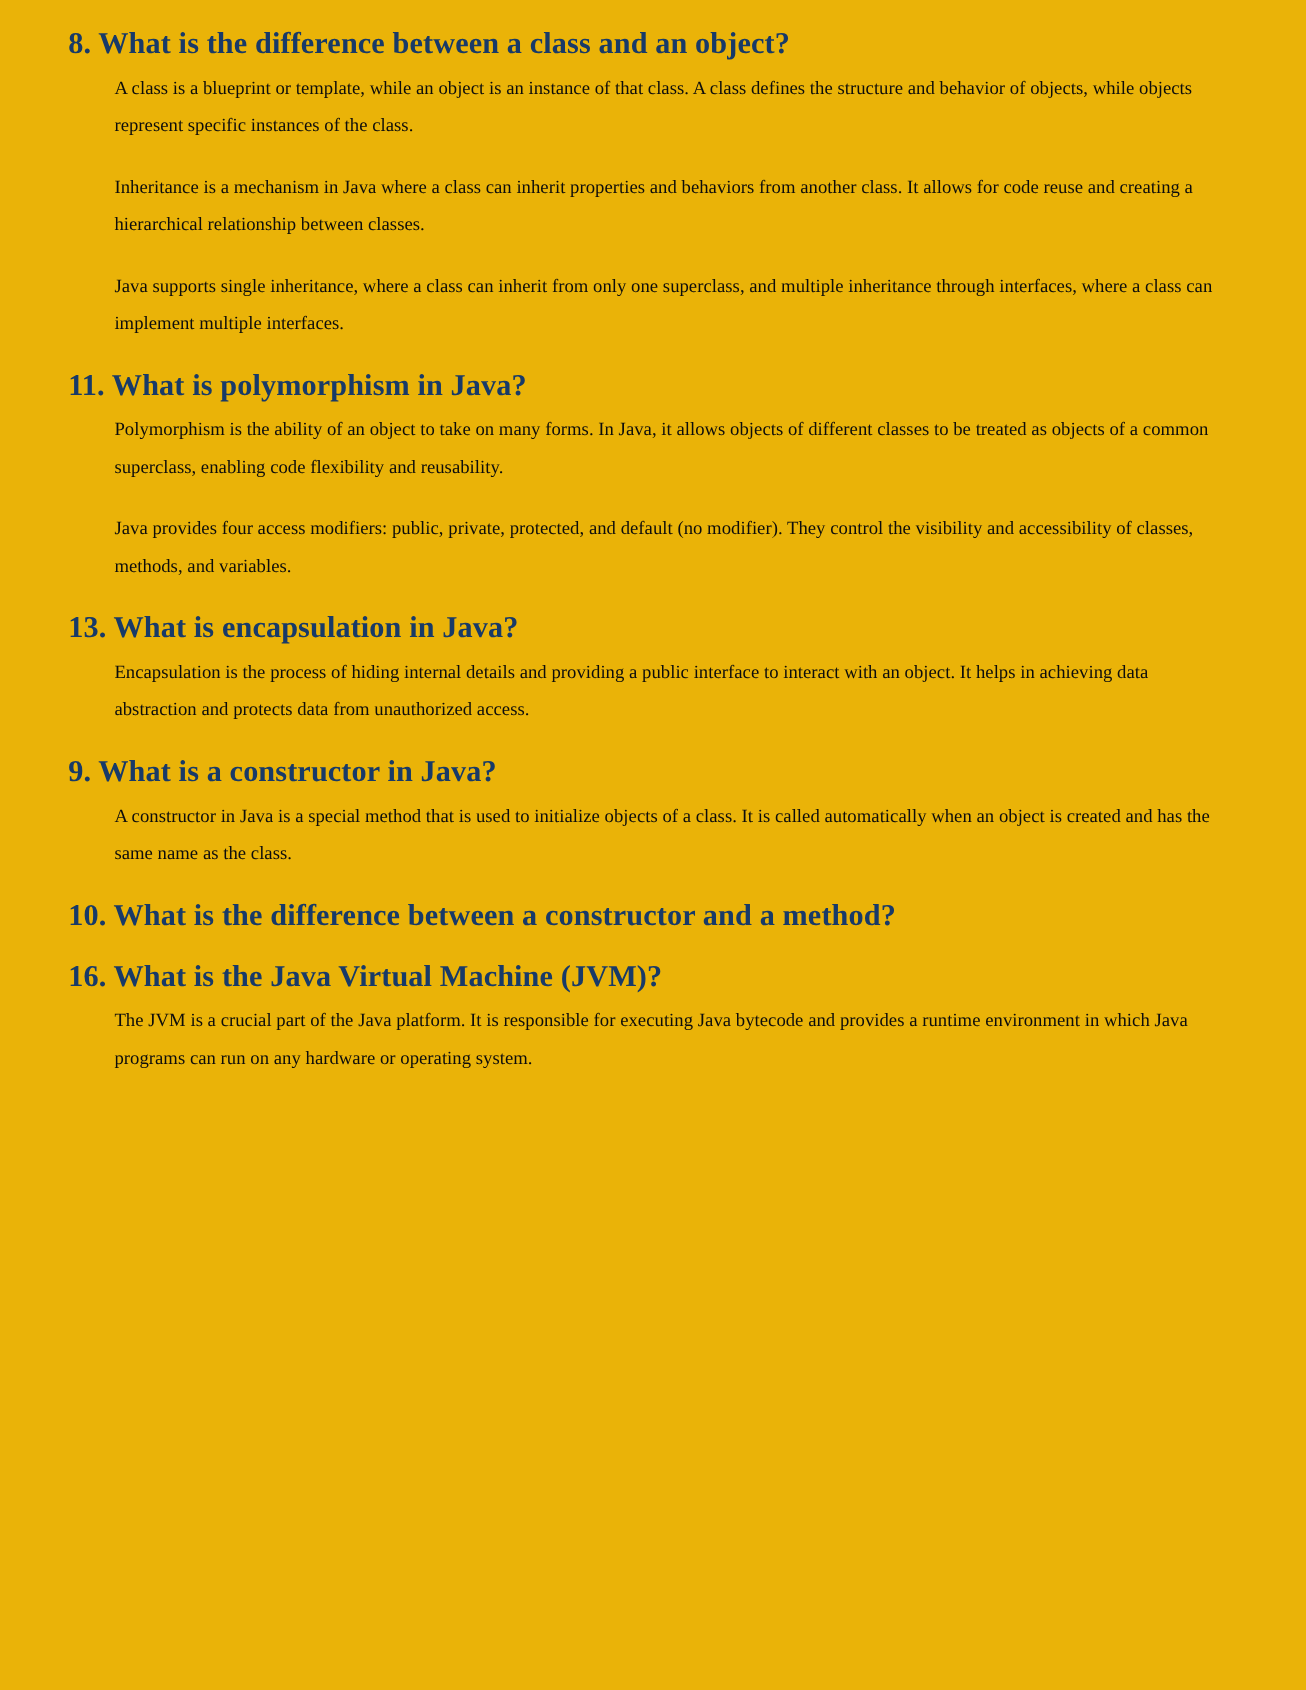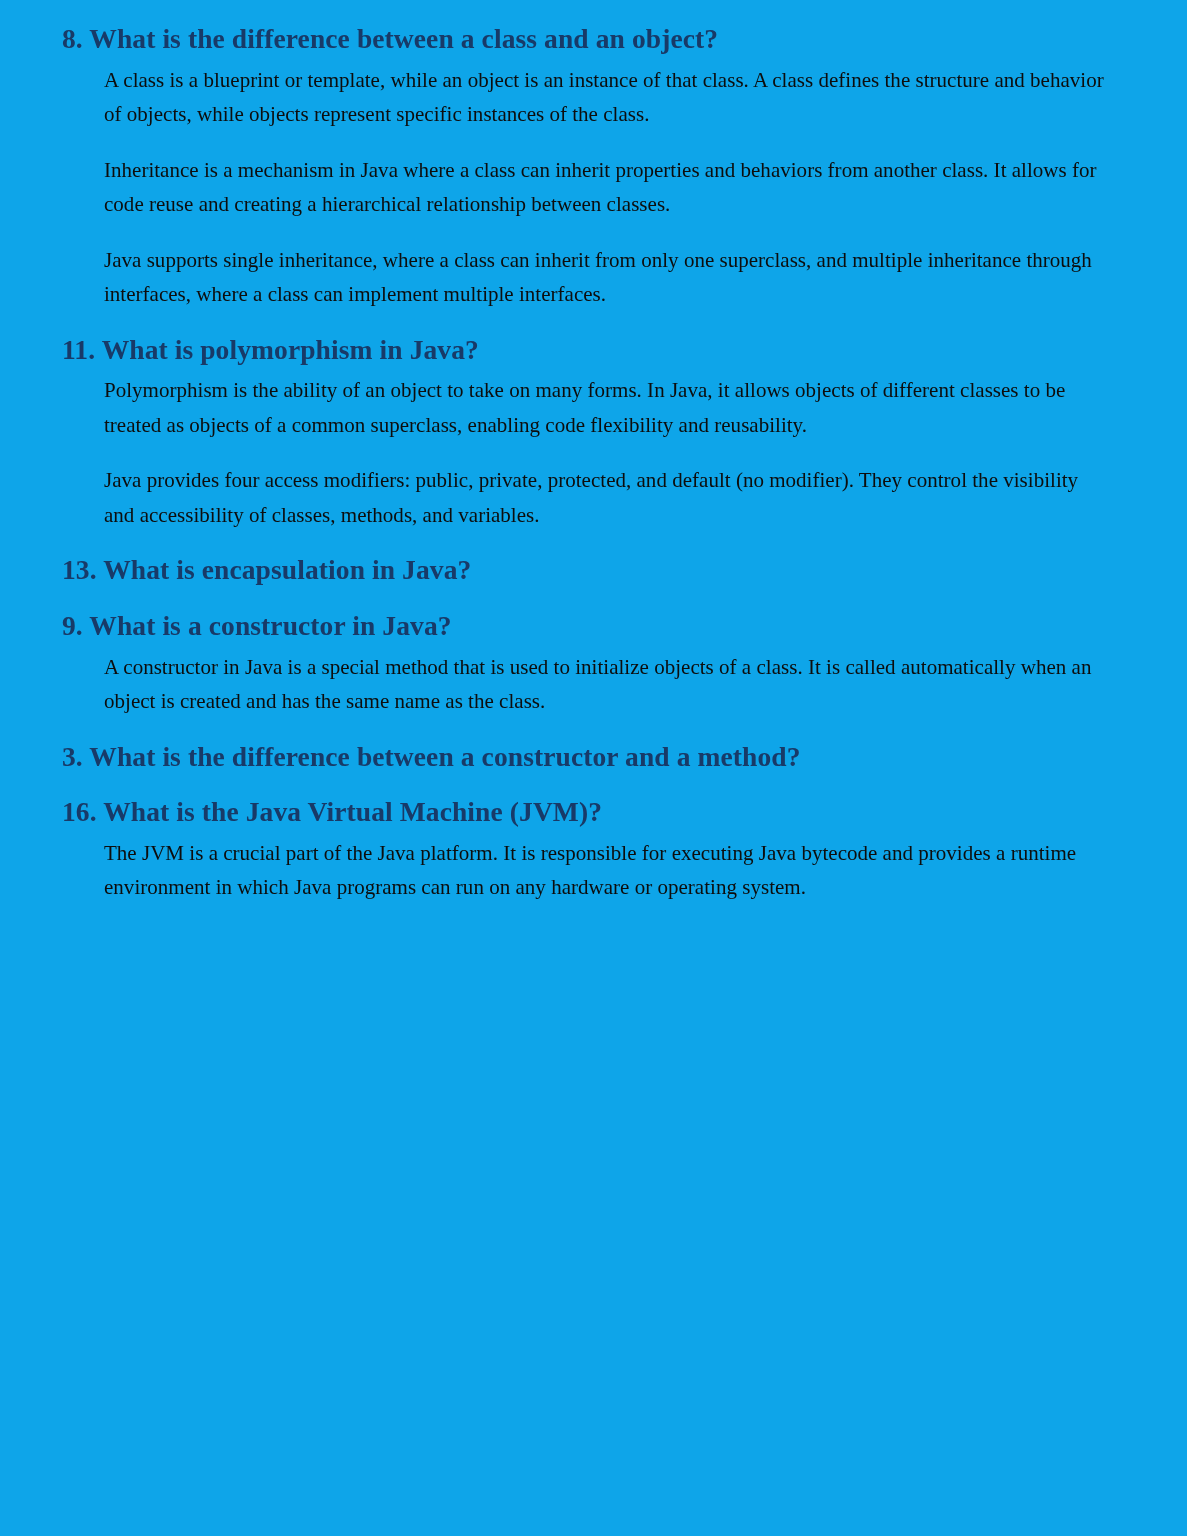--- a/index.html
+++ b/index.html
@@ -14,21 +14,21 @@
     overflow: hidden;
     font-family: "Liberation Serif", "DejaVu Serif", serif;
     color: #111111;
     -webkit-font-smoothing: antialiased;
   }
   .page {
     box-sizing: border-box;
     width: 1187px;
     height: 1536px;
     padding: 22px 62px 0 62px;
-    background: #0ea5e9;
+    background: #eab308;
   }
   .qa-block {
     margin: 0 0 21px 0;
   }
   .qa-block:last-child {
     margin-bottom: 0;
   }
   .q-heading {
     margin: 0 0 6px 0;
     padding: 0;
@@ -37,21 +37,21 @@
     font-weight: bold;
     line-height: 1.26;
     color: #183a68;
     letter-spacing: 0.1px;
     white-space: nowrap;
   }
   .q-answer {
     margin: 0;
     padding: 0 18px 0 42px;
     font-family: "Liberation Serif", "DejaVu Serif", serif;
-    font-size: 21px;
+    font-size: 17px;
     font-weight: normal;
     line-height: 34.5px;
     color: #0d0d0d;
     text-align: left;
     letter-spacing: 0.02px;
   }
 </style>
 </head>
 <body>
 
@@ -74,29 +74,30 @@
     <h2 class="q-heading">11. What is polymorphism in Java?</h2>
     <p class="q-answer">Polymorphism is the ability of an object to take on many forms. In Java, it allows objects of different classes to be treated as objects of a common superclass, enabling code flexibility and reusability.</p>
   </section>
 
   <section class="qa-block">
     <p class="q-answer">Java provides four access modifiers: public, private, protected, and default (no modifier). They control the visibility and accessibility of classes, methods, and variables.</p>
   </section>
 
   <section class="qa-block">
     <h2 class="q-heading">13. What is encapsulation in Java?</h2>
+    <p class="q-answer">Encapsulation is the process of hiding internal details and providing a public interface to interact with an object. It helps in achieving data abstraction and protects data from unauthorized access.</p>
   </section>
 
   <section class="qa-block">
     <h2 class="q-heading">9. What is a constructor in Java?</h2>
     <p class="q-answer">A constructor in Java is a special method that is used to initialize objects of a class. It is called automatically when an object is created and has the same name as the class.</p>
   </section>
 
   <section class="qa-block">
-    <h2 class="q-heading">3. What is the difference between a constructor and a method?</h2>
+    <h2 class="q-heading">10. What is the difference between a constructor and a method?</h2>
   </section>
 
   <section class="qa-block">
     <h2 class="q-heading">16. What is the Java Virtual Machine (JVM)?</h2>
     <p class="q-answer">The JVM is a crucial part of the Java platform. It is responsible for executing Java bytecode and provides a runtime environment in which Java programs can run on any hardware or operating system.</p>
   </section>
 
 </div>
 
 </body></html>

